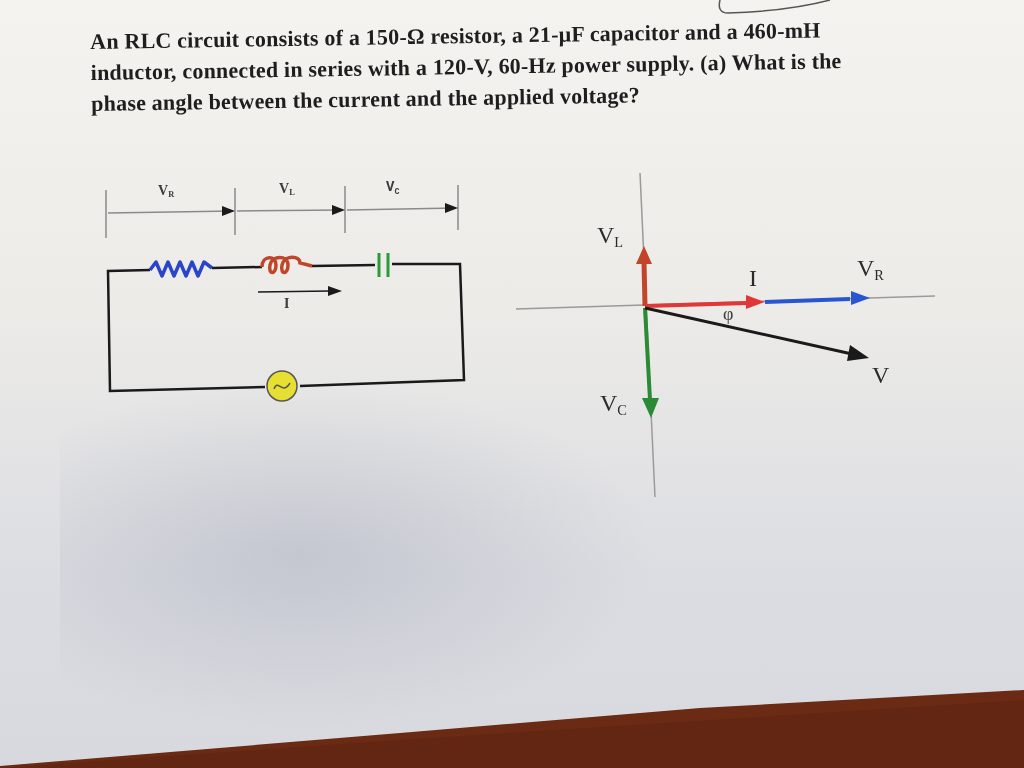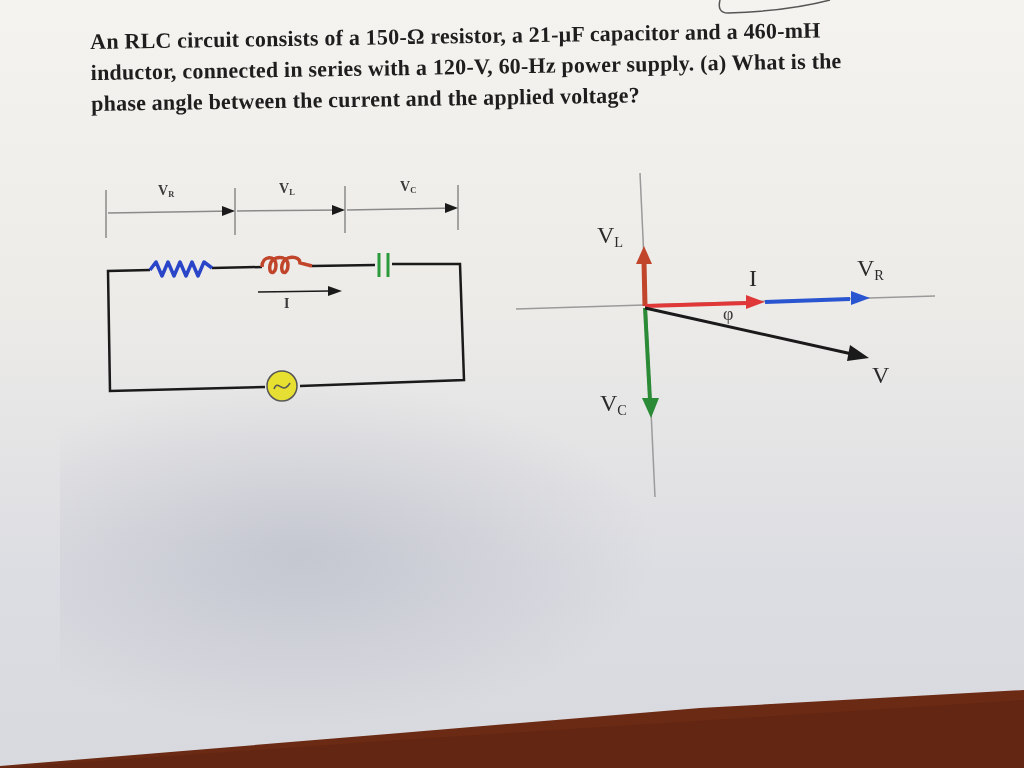--- a/index.html
+++ b/index.html
@@ -111,21 +111,21 @@
     <line x1="645" y1="308" x2="852" y2="354" stroke="#1a1a1a" stroke-width="3"></line>
     <polygon points="869,358 850,345 847,361" fill="#1a1a1a"></polygon>
   </svg>
 
   <div class="lbl small-lbl" style="left:158px; top:183px;">
     <span>V</span><sub>R</sub>
   </div>
   <div class="lbl small-lbl" style="left:279px; top:181px;">
     <span>V</span><sub>L</sub>
   </div>
-  <div class="lbl small-lbl" style="left:400px; top:179px;">
+  <div class="lbl small-lbl" style="left:386px; top:179px;font-family:Liberation Mono, monospace;">
     <span>V</span><sub>C</sub>
   </div>
   <div class="lbl small-lbl" style="left:284px; top:296px;">I</div>
 
   <div class="lbl big-lbl" style="left:597px; top:222px;">
     <span>V</span><sub>L</sub>
   </div>
   <div class="lbl big-lbl" style="left:600px; top:390px;">
     <span>V</span><sub>C</sub>
   </div>

